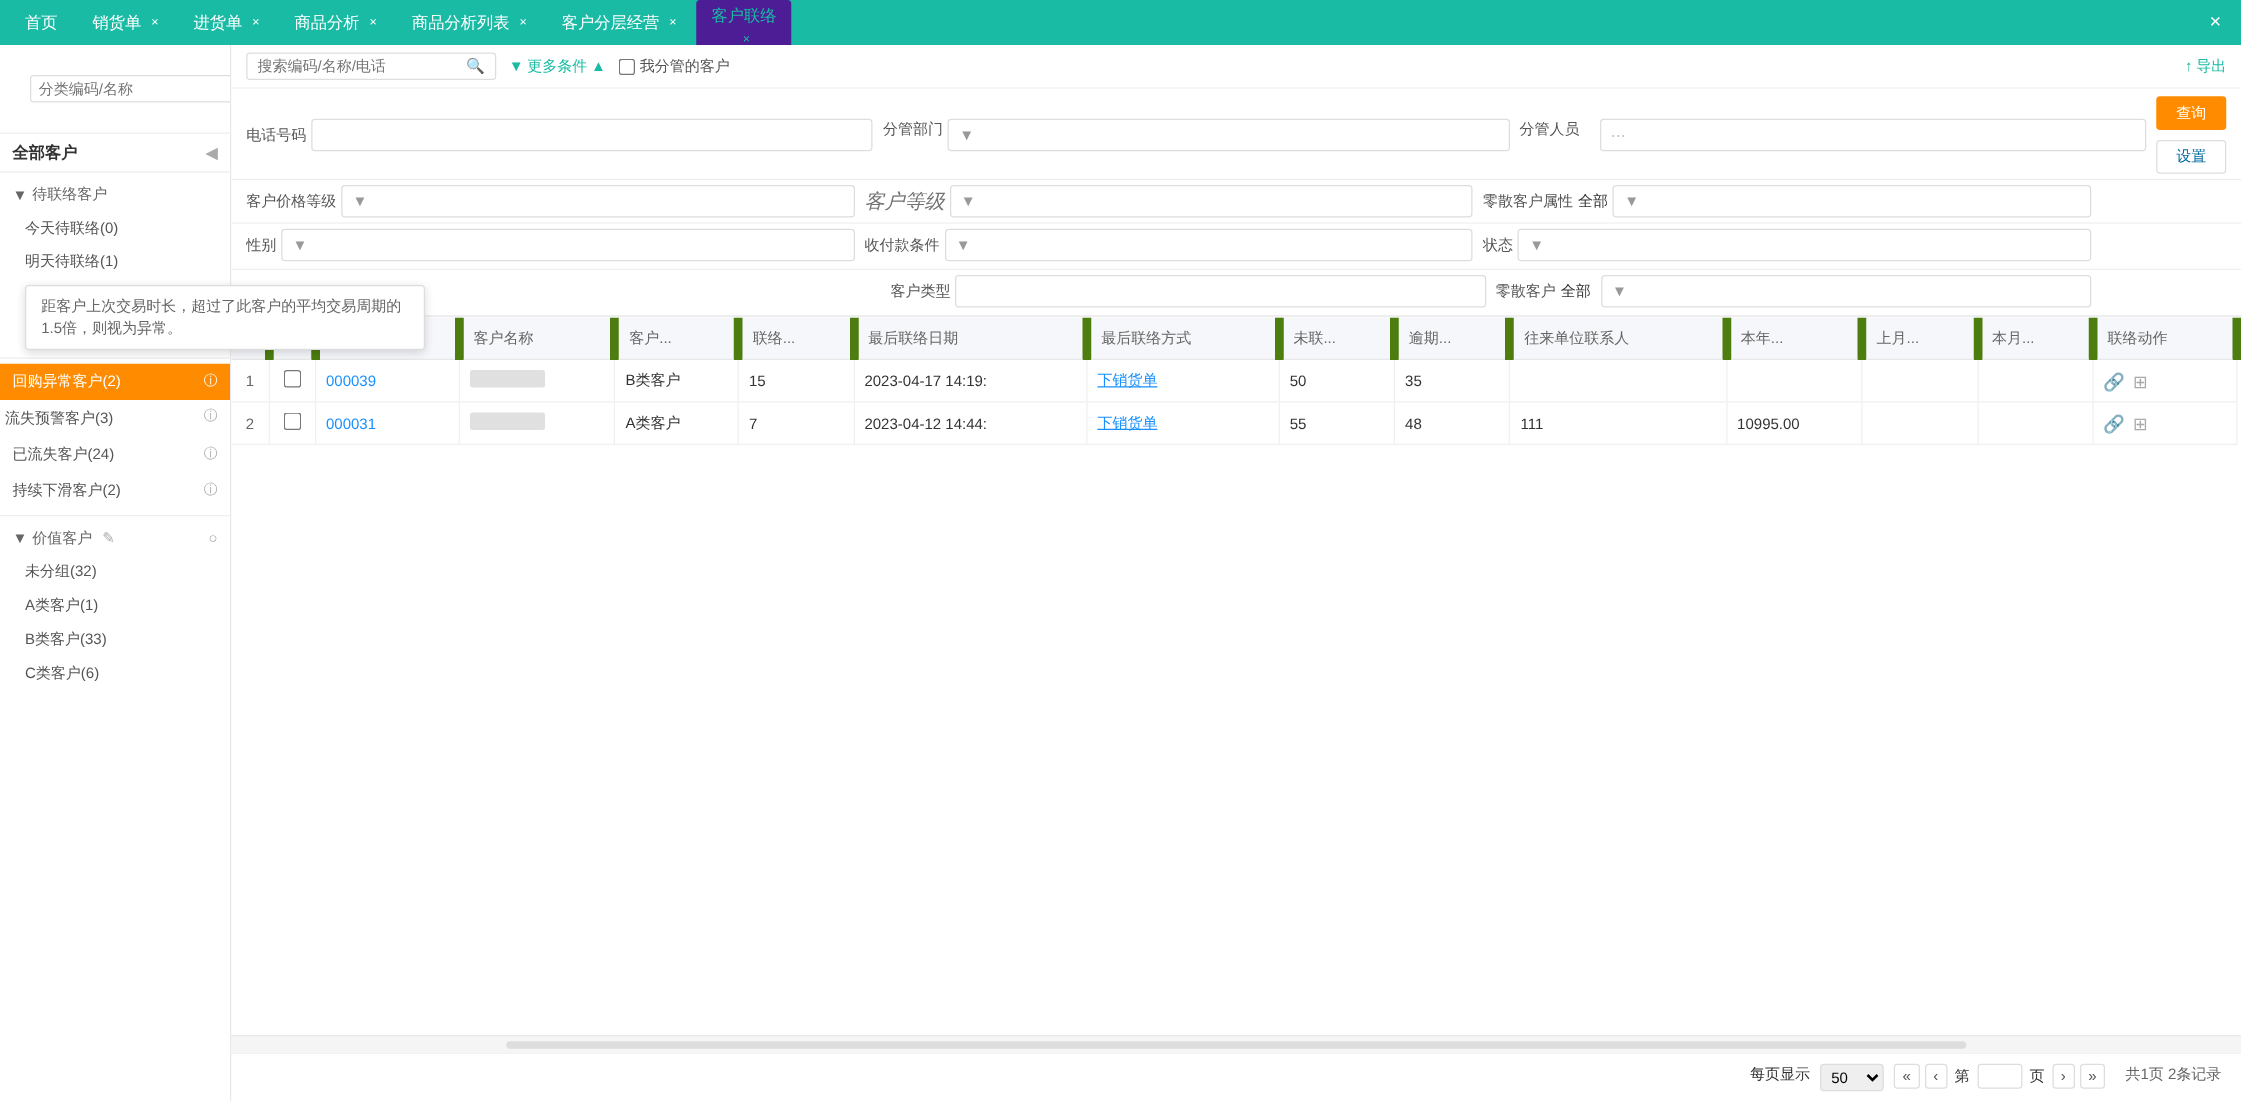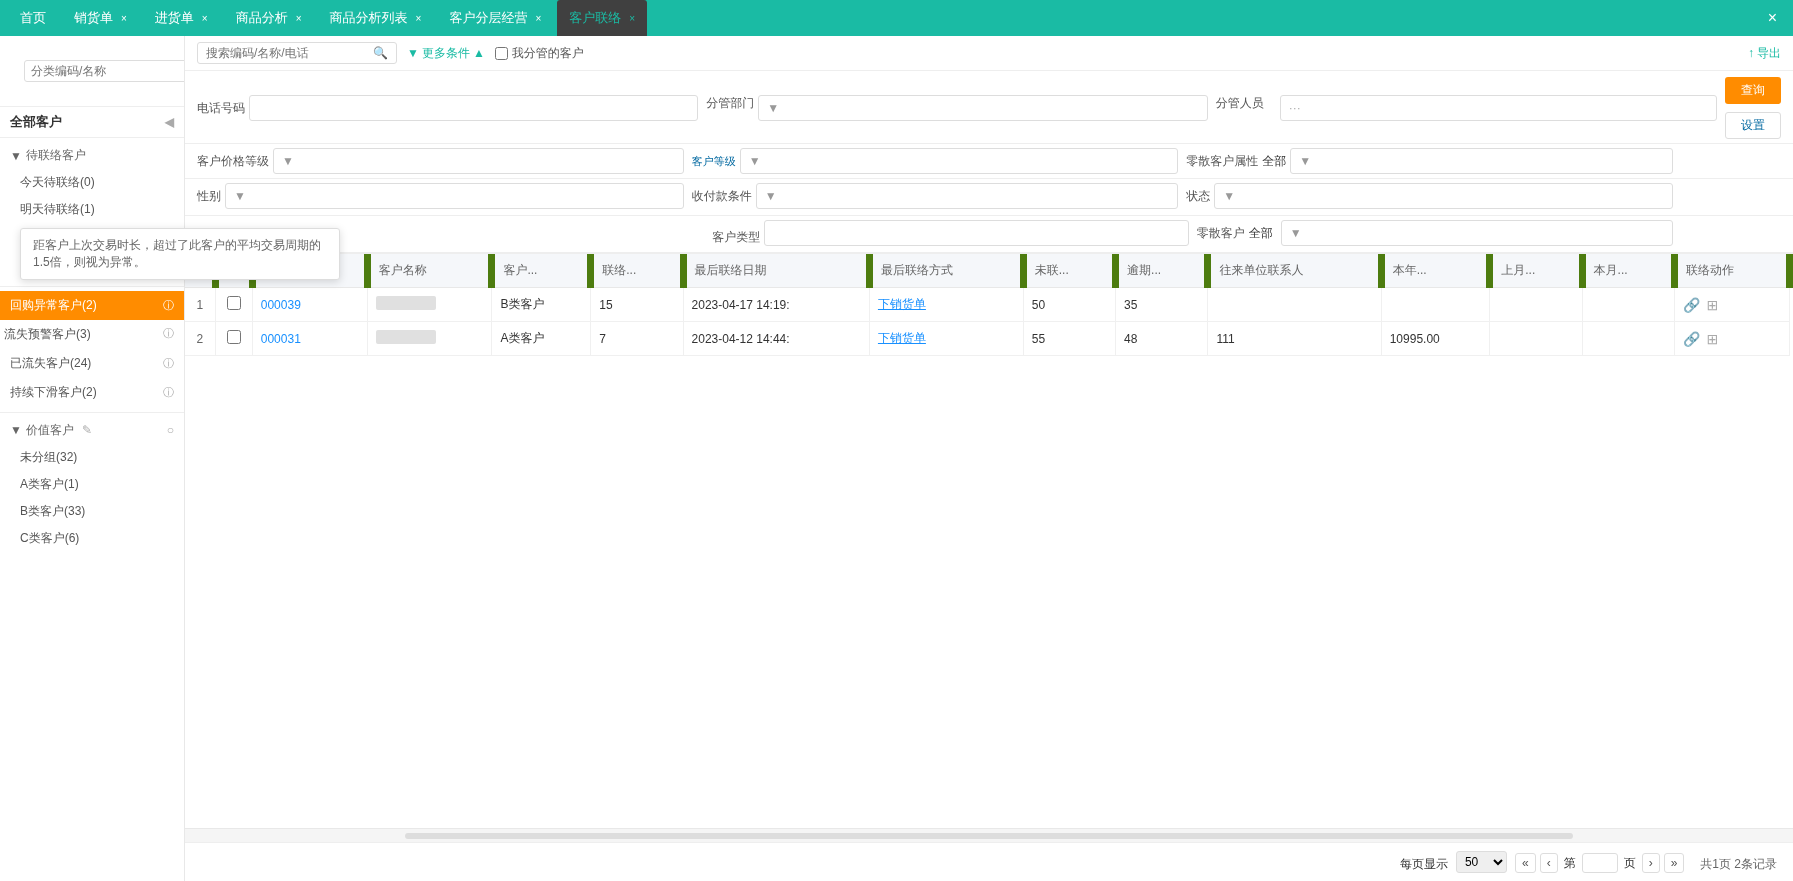--- a/index.html
+++ b/index.html
@@ -19,21 +19,21 @@
       color: #fff;
       padding: 4px 12px;
       cursor: pointer;
       font-size: 13px;
       display: flex;
       align-items: center;
       gap: 4px;
       border-radius: 3px 3px 0 0;
       height: 36px;
     }
-    .nav-tab.active { background: #404040; color: #1abba4; }
+    .nav-tab.active { background: #4c1d95; color: #1abba4; flex-direction: column; }
     .nav-tab .close-x { font-size: 10px; color: inherit; margin-left: 4px; }
     .nav-close-btn {
       position: absolute;
       right: 16px;
       top: 50%;
       transform: translateY(-50%);
       color: #fff;
       cursor: pointer;
       font-size: 16px;
     }
@@ -265,21 +265,21 @@
       cursor: pointer;
       font-size: 14px;
     }
 
     
     .table-footer {
       background: #fff;
       border-top: 1px solid #eee;
       padding: 8px 16px;
       display: flex;
-      align-items: flex-end;
+      align-items: flex-start;
       justify-content: flex-end;
       gap: 8px;
       font-size: 12px;
     }
     .per-page-select {
       border: 1px solid #ddd;
       border-radius: 3px;
       padding: 2px 4px;
       font-size: 12px;
       cursor: pointer;
@@ -492,21 +492,21 @@
 
     <div style="background:#fff;padding:4px 12px;border-bottom:1px solid #eee;">
       <div style="display:flex;align-items:center;gap:8px;">
         <div style="flex:1;display:flex;align-items:center;gap:4px;">
           <span style="font-size:12px;color:#555;white-space:nowrap;text-align:center;">客户价格等级</span>
           <div class="filter-select" style="flex:1;min-height:26px;">
             <span class="down-arrow">▼</span>
           </div>
         </div>
         <div style="flex:1;display:flex;align-items:center;gap:4px;">
-          <span style="font-size:11px;color:#0369a1;white-space:nowrap;">客户等级</span>
+          <span style="font-size:16px;color:#737373;white-space:nowrap;font-style:italic;">客户等级</span>
           <div class="filter-select" style="flex:1;min-height:26px;">
             <span class="down-arrow">▼</span>
           </div>
         </div>
         <div style="flex:1;display:flex;align-items:center;gap:4px;">
           <span style="font-size:12px;color:#555;white-space:nowrap;">零散客户属性</span>
           <span style="font-size:12px;color:#333;">全部</span>
           <div class="filter-select" style="flex:1;min-height:26px;">
             <span class="down-arrow">▼</span>
           </div>
@@ -537,21 +537,21 @@
         </div>
         <div style="width:100px;"></div>
       </div>
     </div>
 
     <div style="background:#fff;padding:4px 12px 6px;border-bottom:2px solid #eee;">
       <div style="display:flex;align-items:center;gap:8px;">
         <div style="flex:1;display:flex;align-items:center;gap:4px;">
           <span style="font-size:14px;color:#aaa;cursor:pointer;">···</span>
         </div>
-        <div style="flex:1;display:flex;align-items:flex-end;gap:4px;margin-left:31px;">
+        <div style="flex:1;display:flex;align-items:center;gap:4px;margin-left:31px;">
           <span style="font-size:12px;color:#555;white-space:nowrap;">客户类型</span>
           <div class="filter-select" style="flex:1;min-height:26px;">
           </div>
         </div>
         <div style="flex:1;display:flex;align-items:center;gap:4px;">
           <span style="font-size:12px;color:#555;white-space:nowrap;">零散客户</span>
           <span style="font-size:12px;color:#333;margin-right:4px;">全部</span>
           <div class="filter-select" style="flex:1;min-height:26px;">
             <span class="down-arrow">▼</span>
           </div>

